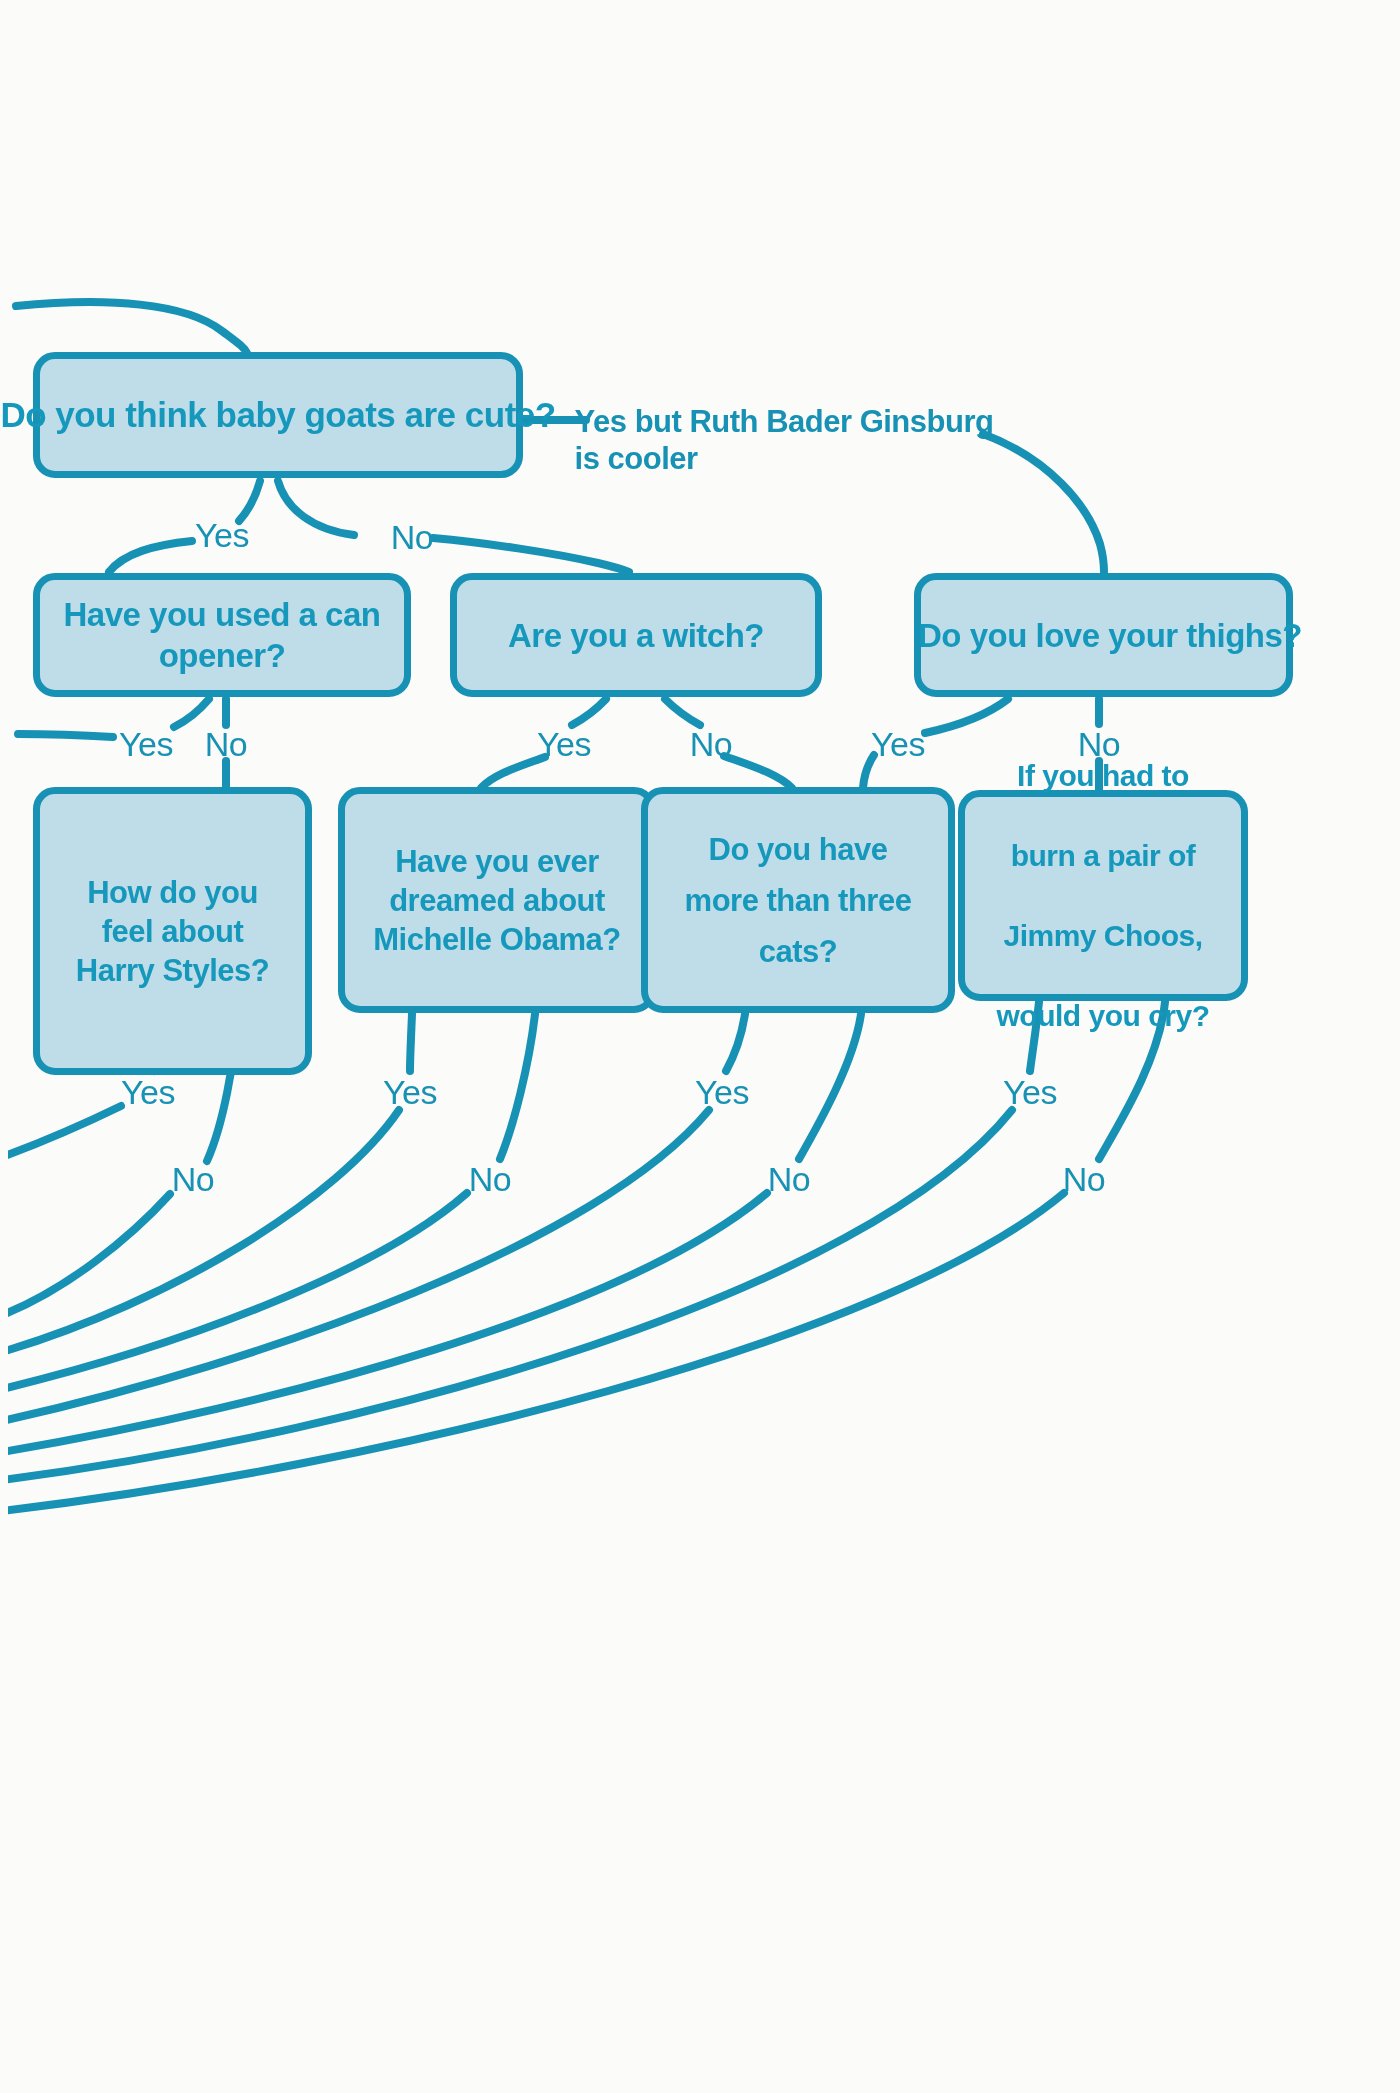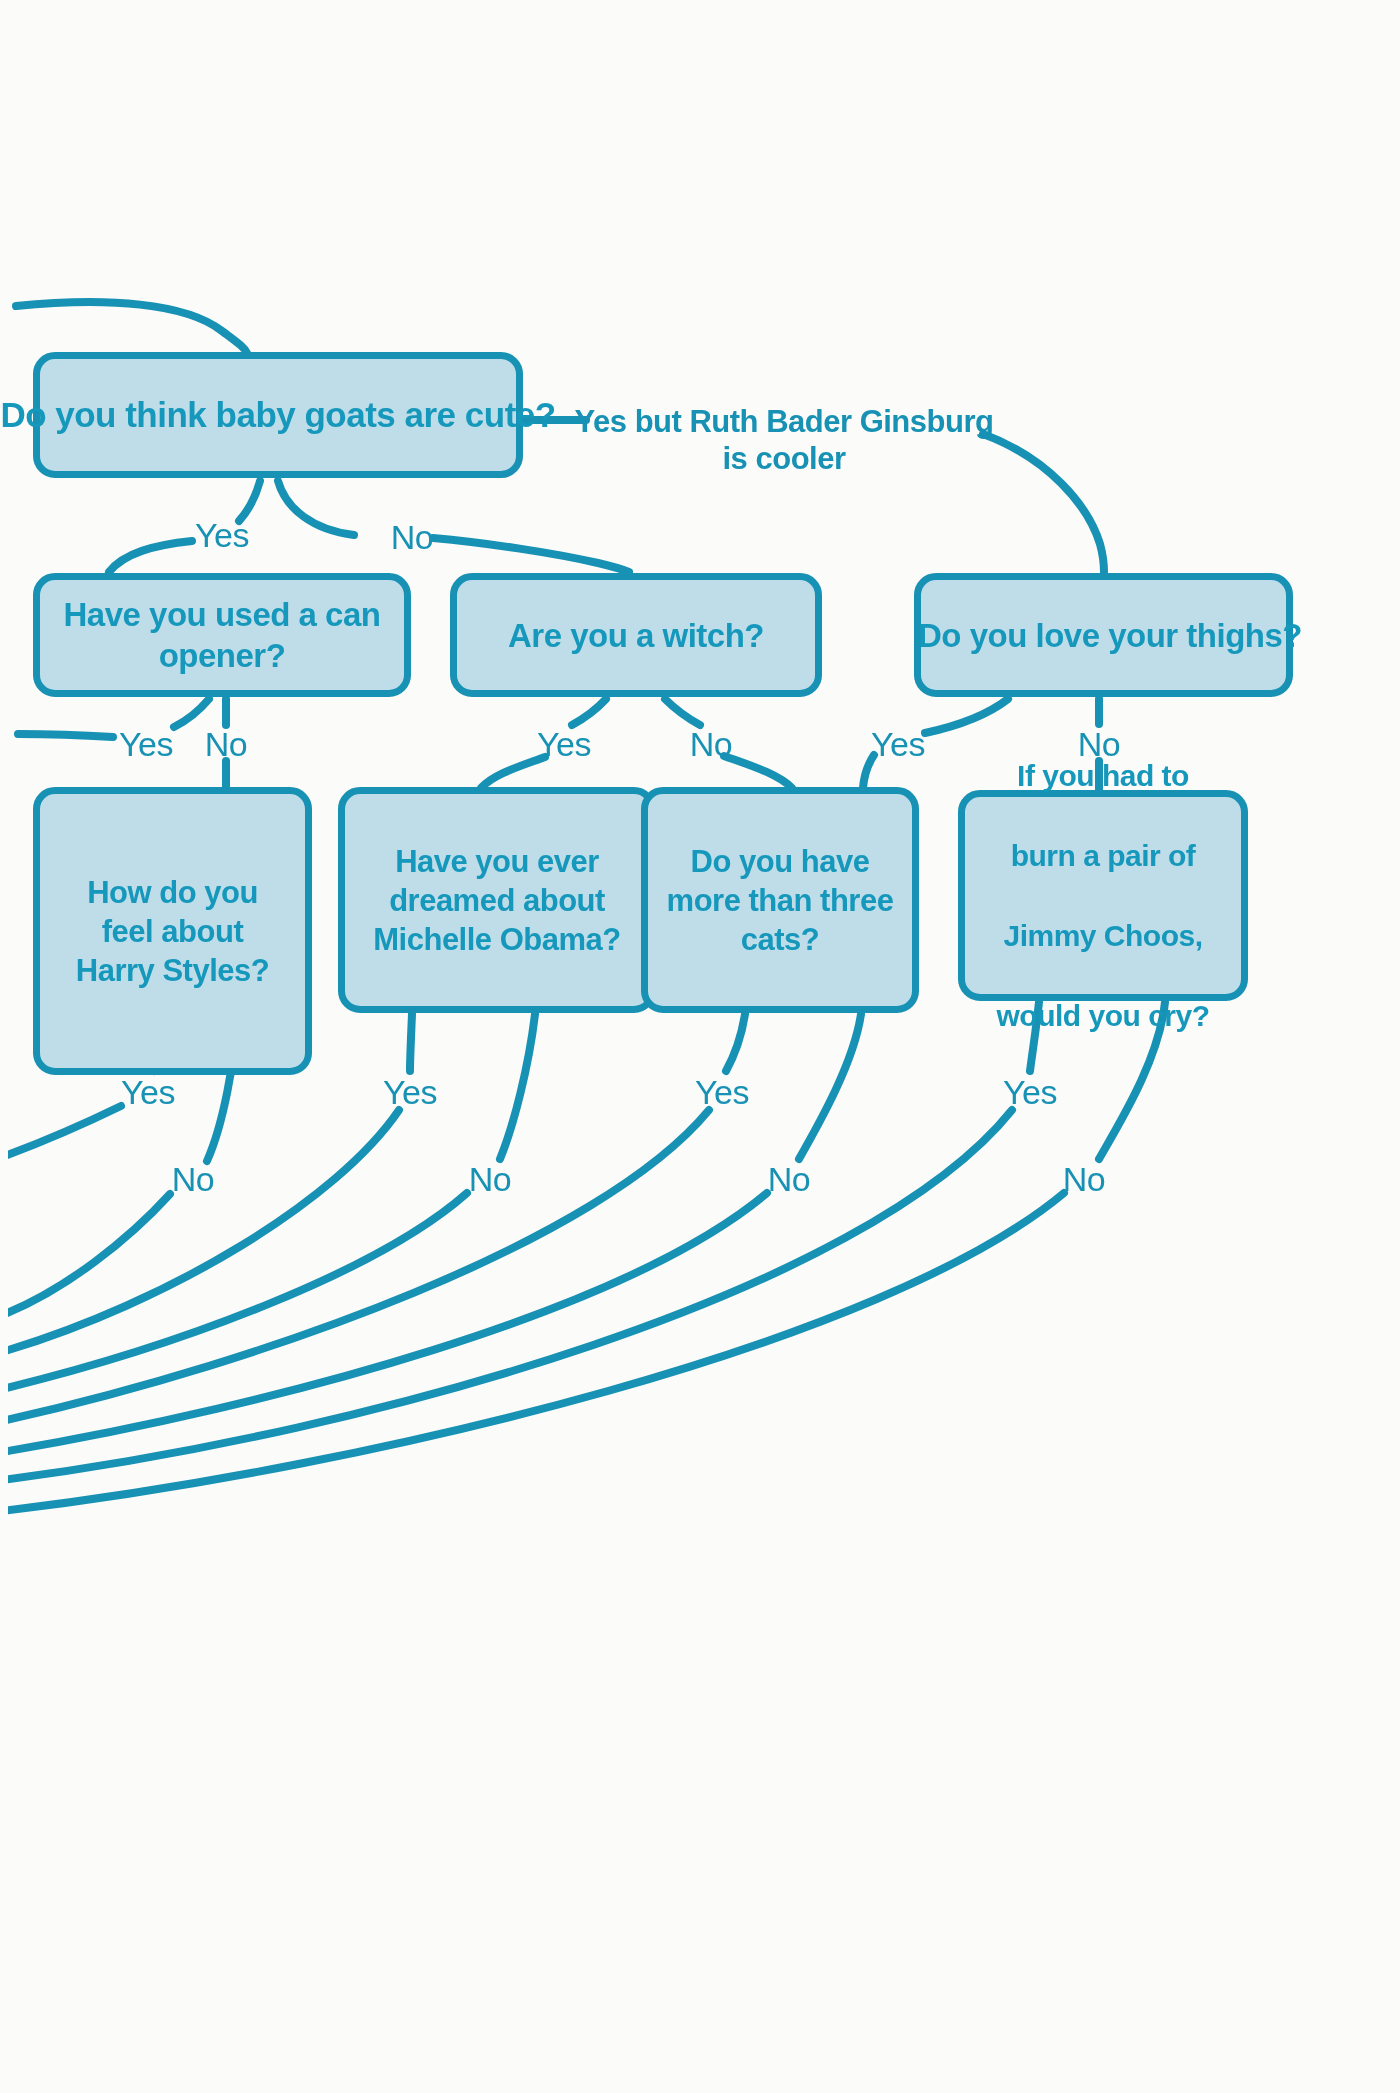--- a/index.html
+++ b/index.html
@@ -33,21 +33,20 @@
     transform:translate(-50%,-50%);
     color:#1791b4;
     font-weight:normal;
     font-size:34px;
     letter-spacing:-0.5px;
     white-space:nowrap;
   }
   .annotation{
     position:absolute;
     transform:translateX(-50%);
-    text-align:center;
     color:#1791b4;
     font-weight:bold;
     font-size:31px;
     line-height:37px;
     letter-spacing:-0.5px;
     white-space:nowrap;
   }
   .fs35{font-size:35px;line-height:42px;}
   .fs33{font-size:33px;line-height:41px;}
   .fs31{font-size:31px;line-height:39px;}
@@ -141,21 +140,21 @@
   <div class="node fs31" style="left:25px;top:787px;width:279px;height:288px;align-items:center;">
     <div class="ln">How do you</div>
     <div class="ln">feel about</div>
     <div class="ln">Harry Styles?</div>
   </div>
   <div class="node fs31" style="left:330px;top:787px;width:318px;height:226px;">
     <div class="ln">Have you ever</div>
     <div class="ln">dreamed about</div>
     <div class="ln">Michelle Obama?</div>
   </div>
-  <div class="node fs31" style="left:633px;top:787px;width:278px;height:226px;">
+  <div class="node fs31" style="left:633px;top:787px;width:314px;height:226px;gap:12px;">
     <div class="ln">Do you have</div>
     <div class="ln">more than three</div>
     <div class="ln">cats?</div>
   </div>
   <div class="node fs30" style="left:950px;top:790px;width:290px;height:211px;">
     <div class="ln">If you had to</div>
     <div class="ln">burn a pair of</div>
     <div class="ln">Jimmy Choos,</div>
     <div class="ln">would you cry?</div>
   </div>

